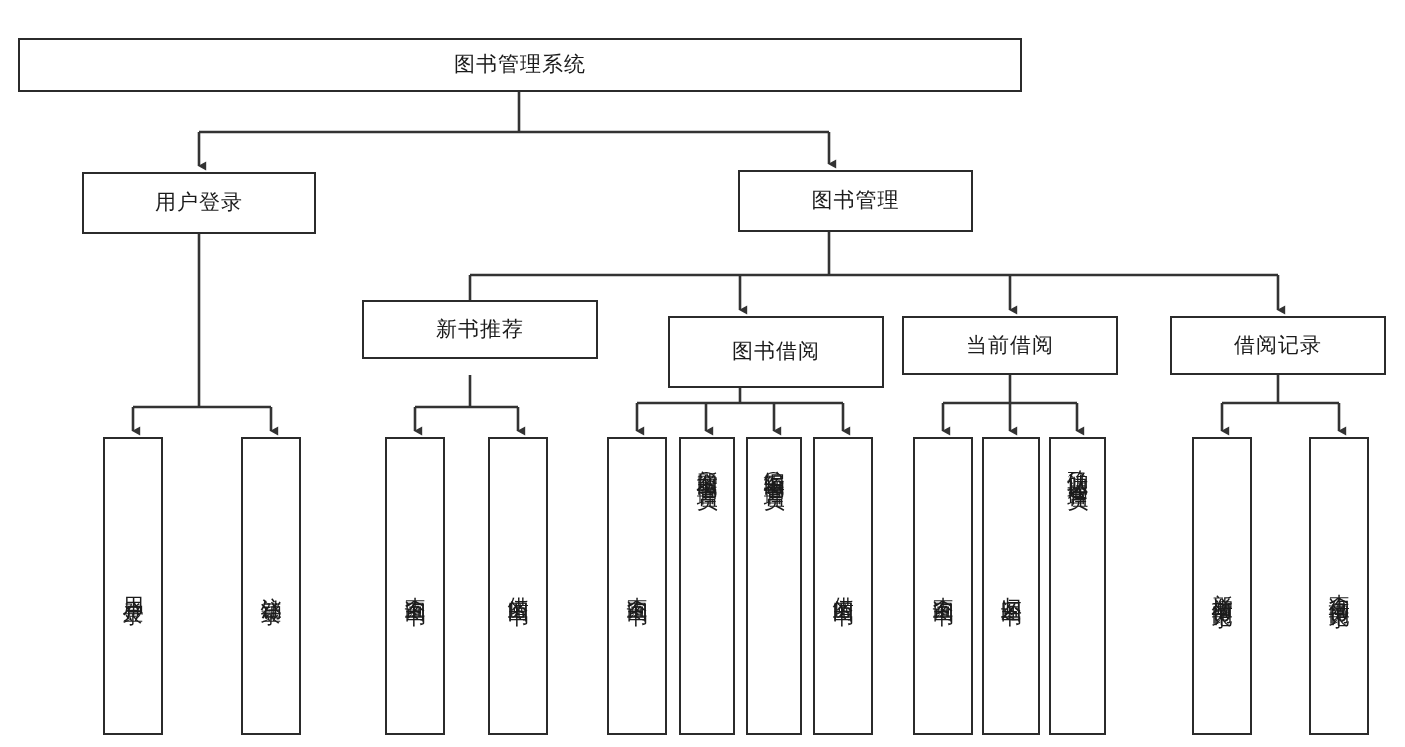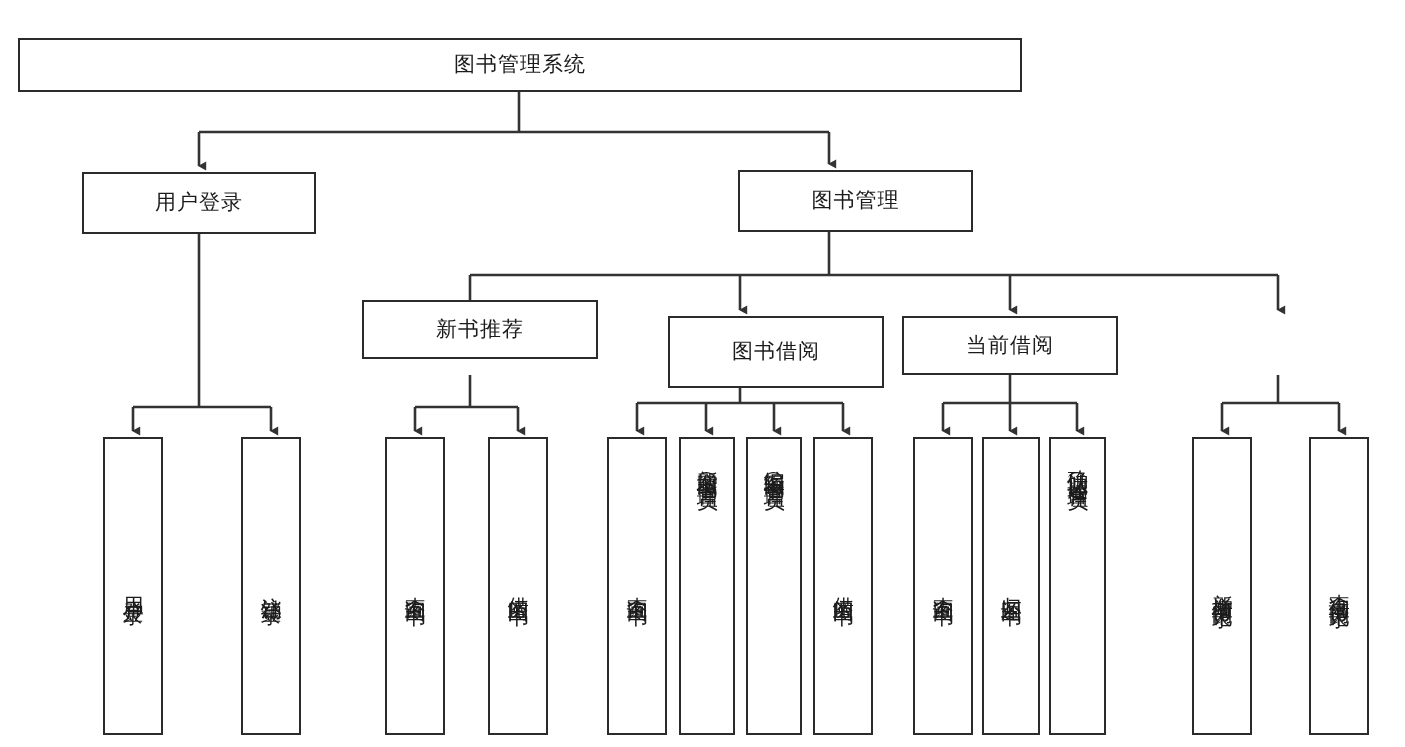--- a/index.html
+++ b/index.html
@@ -138,20 +138,23 @@
 
   <div class="node horizontal" style="left:362px; top:300px; width:236px; height:59px;text-align:center;">
     <span class="node-label">新书推荐</span>
   </div>
   <div class="node horizontal" style="left:632px; top:316px; width:216px; height:72px;margin-left:36px;">
     <span class="node-label">图书借阅</span>
   </div>
   <div class="node horizontal" style="left:902px; top:316px; width:216px; height:59px;">
     <span class="node-label">当前借阅</span>
   </div>
+  <div class="node horizontal" style="left:1170px; top:316px; width:216px; height:59px;">
+    <span class="node-label">借阅记录</span>
+  </div>
 
   <div class="node vertical centered" style="left:103px; top:437px; width:60px; height:298px;">
     <span class="node-label">用户登录</span>
   </div>
   <div class="node vertical centered" style="left:241px; top:437px; width:60px; height:298px;">
     <span class="node-label">注销登录</span>
   </div>
 
   <div class="node vertical centered" style="left:385px; top:437px; width:60px; height:298px;">
     <span class="node-label">查询图书</span>

